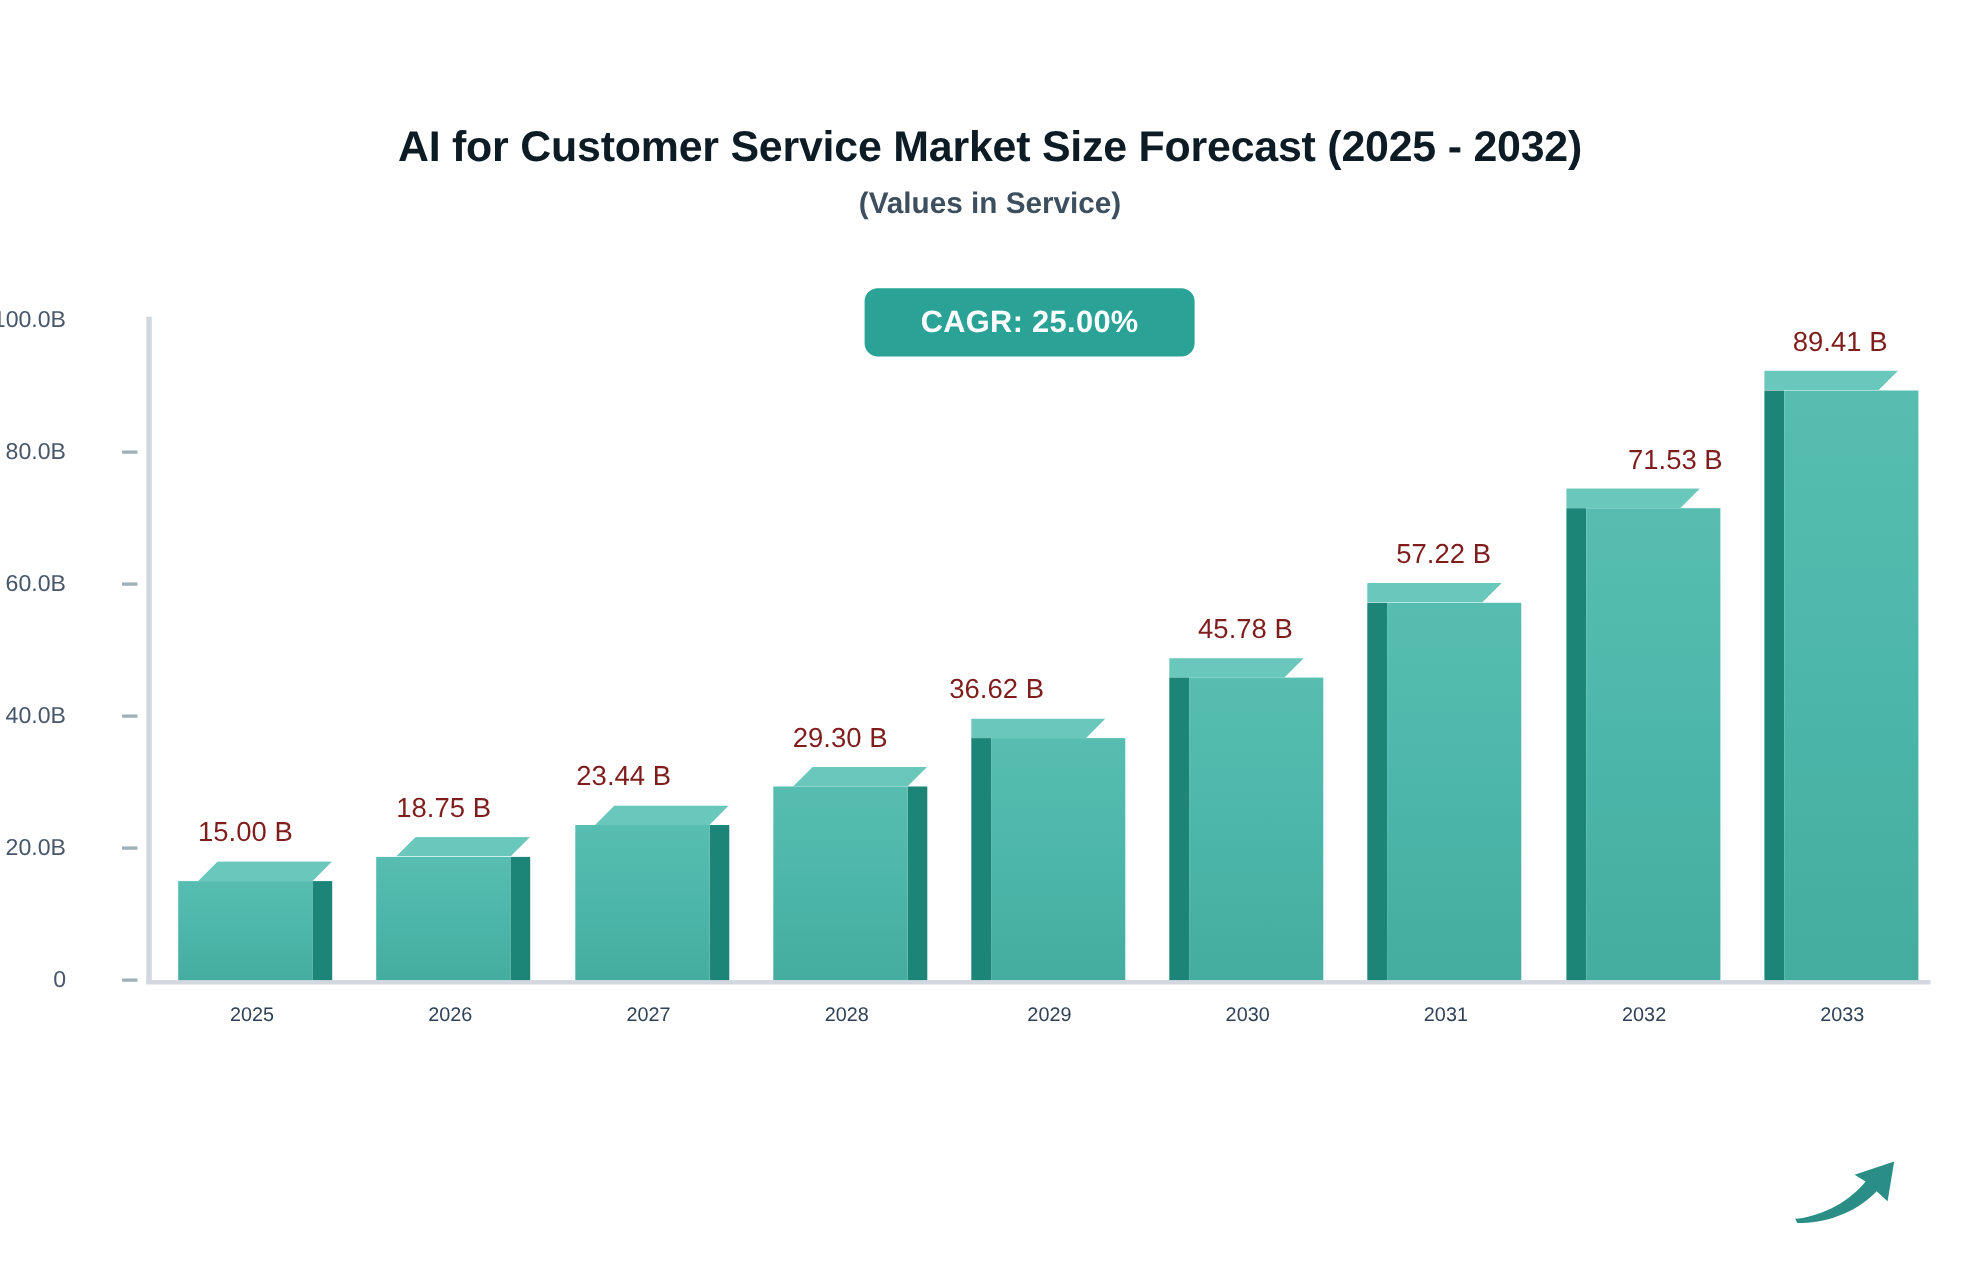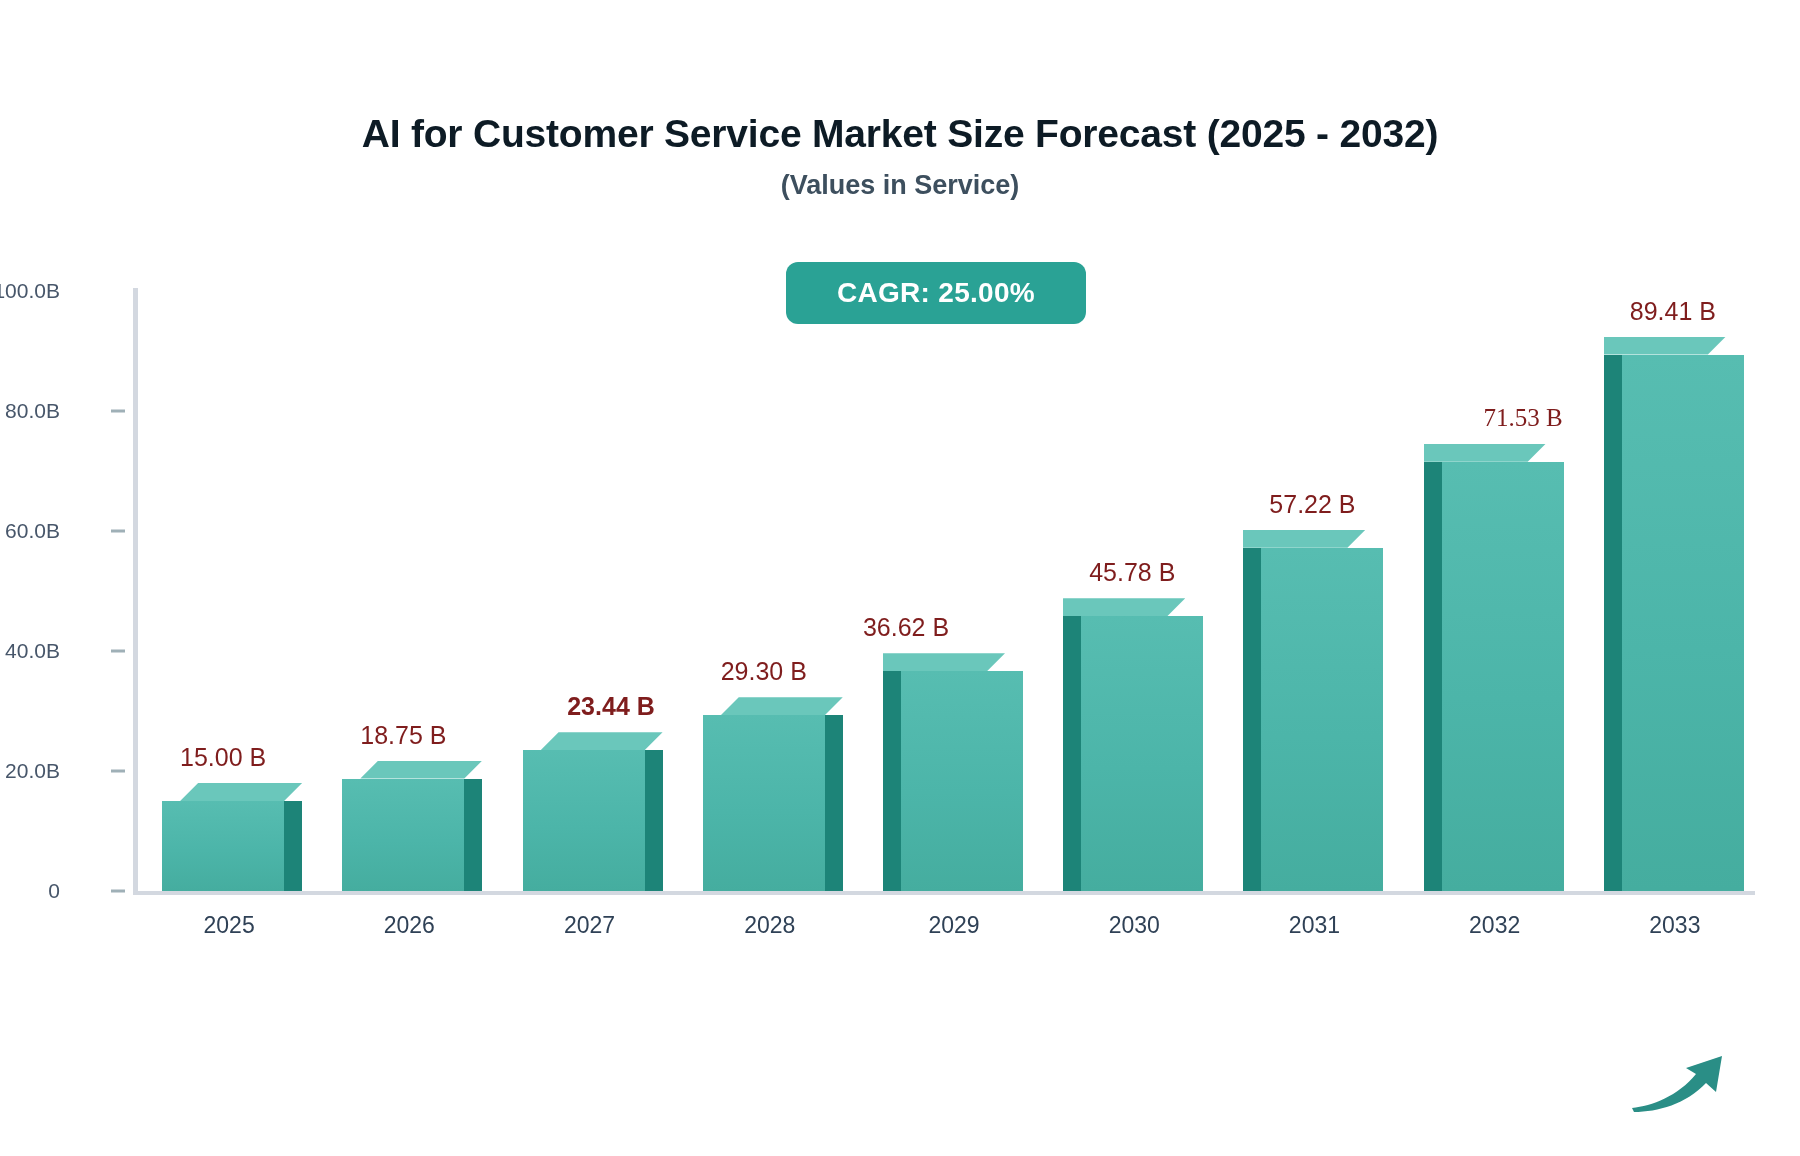--- a/index.html
+++ b/index.html
@@ -94,21 +94,21 @@
     position: absolute;
     width: 14px;
     height: 3px;
     background: #9fb0b7;
     transform: translateY(-50%);
   }
 
   .xtick-label {
     position: absolute;
     top: 912px;
-    font-size: 23px;
+    font-size: 18px;
     color: #2f4156;
     text-align: center;
     transform: translateX(-50%);
     white-space: nowrap;
   }
 
   
   .bar-group { position: absolute; }
   .bar-front {
     position: absolute;
@@ -210,21 +210,21 @@
         <div class="bar-top" style="width: 122px; height: 18px; left: 18px; top: 0px; clip-path: polygon(0px 100%, 14.7541% 0px, 100% 0px, 85.2459% 100%);"></div>
         <div class="bar-side" style="width: 18px; height: 112.5px; left: 122px; bottom: 0px;"></div>
         <div class="bar-front" style="width: 122px; height: 112.5px; left: 0px;"></div>
       </div>
       <div class="bar-value" style="left: 403.333px; top: 720.5px;">18.75 B</div>
       <div class="bar-group" style="left: 522.556px; top: 732.36px; width: 140px; height: 158.64px;">
         <div class="bar-top" style="width: 122px; height: 18px; left: 18px; top: 0px; clip-path: polygon(0px 100%, 14.7541% 0px, 100% 0px, 85.2459% 100%);"></div>
         <div class="bar-side" style="width: 18px; height: 140.64px; left: 122px; bottom: 0px;"></div>
         <div class="bar-front" style="width: 122px; height: 140.64px; left: 0px;"></div>
       </div>
-      <div class="bar-value" style="left: 611px; top: 692.36px; font-weight: bold;">23.44 B</div>
+      <div class="bar-value" style="left: 567px; top: 692.36px;">23.44 B</div>
       <div class="bar-group" style="left: 702.778px; top: 697.2px; width: 140px; height: 193.8px;">
         <div class="bar-top" style="width: 122px; height: 18px; left: 18px; top: 0px; clip-path: polygon(0px 100%, 14.7541% 0px, 100% 0px, 85.2459% 100%);"></div>
         <div class="bar-side" style="width: 18px; height: 175.8px; left: 122px; bottom: 0px;"></div>
         <div class="bar-front" style="width: 122px; height: 175.8px; left: 0px;"></div>
       </div>
       <div class="bar-value" style="left: 763.778px; top: 657.2px;">29.30 B</div>
       <div class="bar-group" style="left: 883px; top: 653.28px; width: 140px; height: 237.72px;">
         <div class="bar-top" style="width: 122px; height: 18px; left: 0px; top: 0px; clip-path: polygon(0px 0px, 100% 0px, 85.2459% 100%, -14.7541% 100%);"></div>
         <div class="bar-side" style="width: 18px; height: 219.72px; left: 0px; bottom: 0px;"></div>
         <div class="bar-front" style="width: 122px; height: 219.72px; left: 18px;"></div>
@@ -240,21 +240,21 @@
         <div class="bar-top" style="width: 122px; height: 18px; left: 0px; top: 0px; clip-path: polygon(0px 0px, 100% 0px, 85.2459% 100%, -14.7541% 100%);"></div>
         <div class="bar-side" style="width: 18px; height: 343.32px; left: 0px; bottom: 0px;"></div>
         <div class="bar-front" style="width: 122px; height: 343.32px; left: 18px;"></div>
       </div>
       <div class="bar-value" style="left: 1312.44px; top: 489.68px;">57.22 B</div>
       <div class="bar-group" style="left: 1423.67px; top: 443.82px; width: 140px; height: 447.18px;">
         <div class="bar-top" style="width: 122px; height: 18px; left: 0px; top: 0px; clip-path: polygon(0px 0px, 100% 0px, 85.2459% 100%, -14.7541% 100%);"></div>
         <div class="bar-side" style="width: 18px; height: 429.18px; left: 0px; bottom: 0px;"></div>
         <div class="bar-front" style="width: 122px; height: 429.18px; left: 18px;"></div>
       </div>
-      <div class="bar-value" style="left: 1523px; top: 403.82px; font-family: Liberation Serif, serif;">71.53 B</div>
+      <div class="bar-value" style="left: 1523px; top: 403.82px;">71.53 B</div>
       <div class="bar-group" style="left: 1603.89px; top: 336.54px; width: 140px; height: 554.46px;">
         <div class="bar-top" style="width: 122px; height: 18px; left: 0px; top: 0px; clip-path: polygon(0px 0px, 100% 0px, 85.2459% 100%, -14.7541% 100%);"></div>
         <div class="bar-side" style="width: 18px; height: 536.46px; left: 0px; bottom: 0px;"></div>
         <div class="bar-front" style="width: 122px; height: 536.46px; left: 18px;"></div>
       </div>
       <div class="bar-value" style="left: 1672.89px; top: 296.54px;">89.41 B</div>
     </div>
 
   <div class="logo">
     <svg class="logo-arrow" viewBox="0 0 104 60" xmlns="http://www.w3.org/2000/svg">

